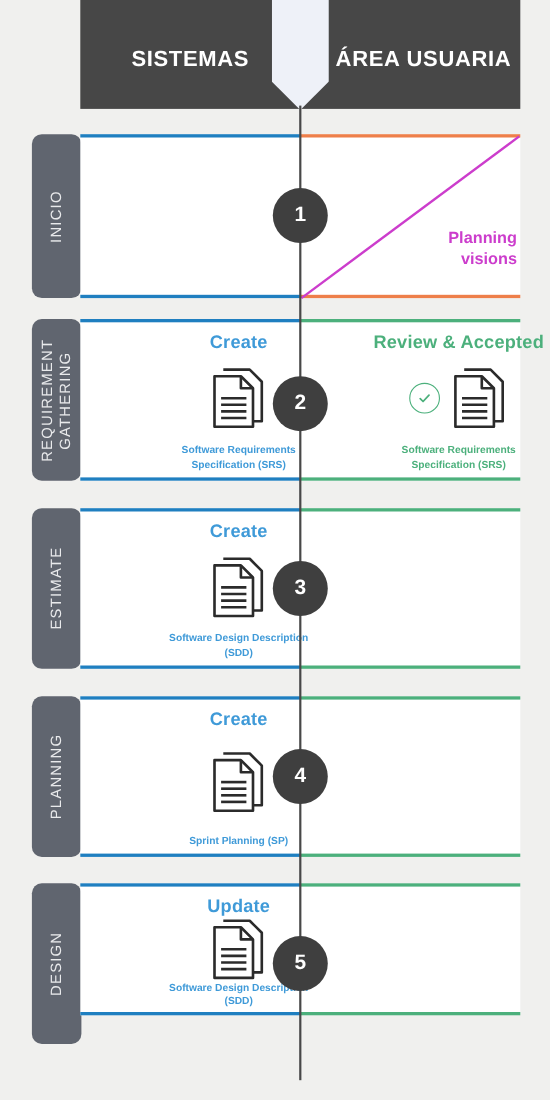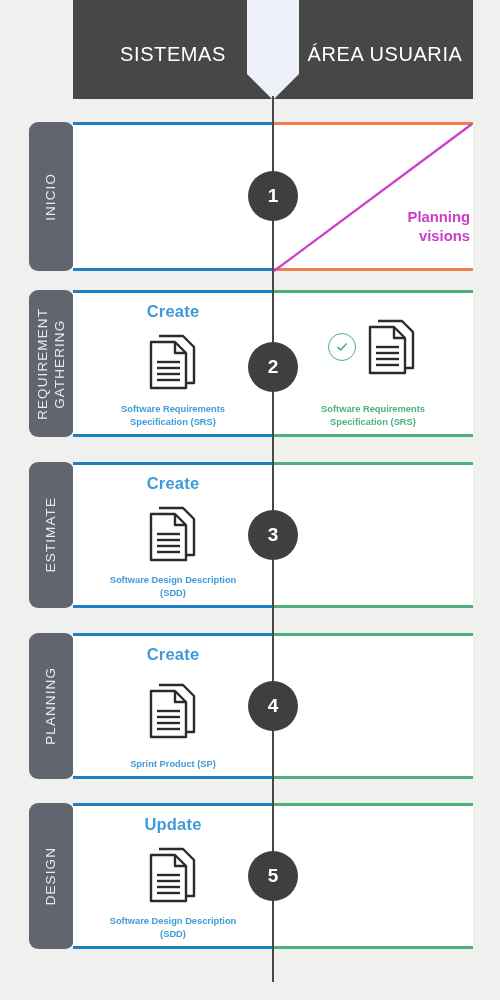--- a/index.html
+++ b/index.html
@@ -13,21 +13,21 @@
   #stage{position:absolute;left:0;top:0;width:500px;height:1000px;}
 
   
   .header{
     position:absolute;left:73px;top:0;width:400px;height:99px;
     background:#474747;
   }
   .hdr-title{
     position:absolute;top:0;height:110px;
     display:flex;align-items:center;justify-content:center;
-    color:#ffffff;font-size:20px;font-weight:normal;letter-spacing:.6px;
+    color:#ffffff;font-size:20px;font-weight:bold;letter-spacing:.6px;
     text-align:center;line-height:1.18;
   }
   .hdr-left{left:0;width:200px;}
   .hdr-right{left:212px;width:200px;text-align:center;}
   .banner{
     position:absolute;left:247px;top:0;width:52px;height:100px;
     background:#eef1f8;
     clip-path:polygon(0 0,100% 0,100% 74%,50% 100%,0 74%);
     z-index:3;
   }
@@ -55,21 +55,21 @@
     background:#ffffff;
   }
   .edge{position:absolute;height:3px;}
   .edge.l{left:0;width:200px;}
   .edge.r{left:200px;width:200px;}
   .edge.top{top:0;}
   .edge.bot{bottom:0;}
 
   
   .half{position:absolute;top:0;bottom:0;width:200px;
-        display:flex;flex-direction:column;align-items:center;}
+        display:flex;flex-direction:column;align-items:center;padding-left:44px;}
   .half.left{left:0;}
   .half.right{left:200px;}
 
   .act-title{
     font-size:16.5px;font-weight:bold;letter-spacing:.2px;
     margin-top:12px;
   }
   .doc-wrap{
     flex:1;display:flex;align-items:center;justify-content:center;gap:9px;
     width:100%;
@@ -163,20 +163,21 @@
                 <line x1="11" y1="41" x2="34" y2="41"></line>
                 <line x1="11" y1="47" x2="34" y2="47"></line>
               </g>
           </svg>
         </div>
         <div class="caption blue"><span style="white-space:pre-line">Software Requirements
 Specification (SRS)</span></div>
       </div>
 
       <div class="half right">
+        <div class="act-title green">Review &amp; Accepted</div>
         <div class="doc-wrap">
           <div class="checkcircle">
             <svg width="14" height="14" viewBox="0 0 14 14">
                 <path d="M3 7.4 L5.6 10 L11 4.2" fill="none" stroke="#4cb07c" stroke-width="1.6" stroke-linecap="round" stroke-linejoin="round"></path>
               </svg>
           </div>
           <svg width="54" height="58" viewBox="0 0 54 58">
             <path d="M13 3 h24 l11 11 v36 h-8" fill="#fff" stroke="#2b2b2b" stroke-width="2.4" stroke-linejoin="round"></path>
             <path d="M5 9 h24 l11 11 v35 H5 Z" fill="#fff" stroke="#2b2b2b" stroke-width="2.4" stroke-linejoin="round"></path>
             <path d="M29 9 v11 h11" fill="none" stroke="#2b2b2b" stroke-width="2.4" stroke-linejoin="round"></path>
@@ -246,32 +247,32 @@
             <path d="M5 9 h24 l11 11 v35 H5 Z" fill="#fff" stroke="#2b2b2b" stroke-width="2.4" stroke-linejoin="round"></path>
             <path d="M29 9 v11 h11" fill="none" stroke="#2b2b2b" stroke-width="2.4" stroke-linejoin="round"></path>
             <g stroke="#2b2b2b" stroke-width="2.4">
                 <line x1="11" y1="29" x2="34" y2="29"></line>
                 <line x1="11" y1="35" x2="34" y2="35"></line>
                 <line x1="11" y1="41" x2="34" y2="41"></line>
                 <line x1="11" y1="47" x2="34" y2="47"></line>
               </g>
           </svg>
         </div>
-        <div class="caption blue"><span style="white-space:pre-line">Sprint Product (SP)</span></div>
+        <div class="caption blue"><span style="white-space:pre-line">Sprint Planning (SP)</span></div>
       </div>
       <div class="half right"></div>
     </div>
   </div>
   <div class="num" style="top:681px;">4</div>
 
   <div class="row" style="top:803px;height:146px;width:444px;">
     <div class="tab" style="height:146px;">
       <span>DESIGN</span>
     </div>
-    <div class="panel" style="height:146px;">
+    <div class="panel" style="height:120px;">
       <div class="edge l top" style="background:#1f7fc0;"></div>
       <div class="edge r top" style="background:#4cb07c;"></div>
       <div class="edge l bot" style="background:#1f7fc0;"></div>
       <div class="edge r bot" style="background:#4cb07c;"></div>
 
       <div class="half left">
         <div class="act-title blue">Update</div>
         <div class="doc-wrap">
           <svg width="54" height="58" viewBox="0 0 54 58">
             <path d="M13 3 h24 l11 11 v36 h-8" fill="#fff" stroke="#2b2b2b" stroke-width="2.4" stroke-linejoin="round"></path>

